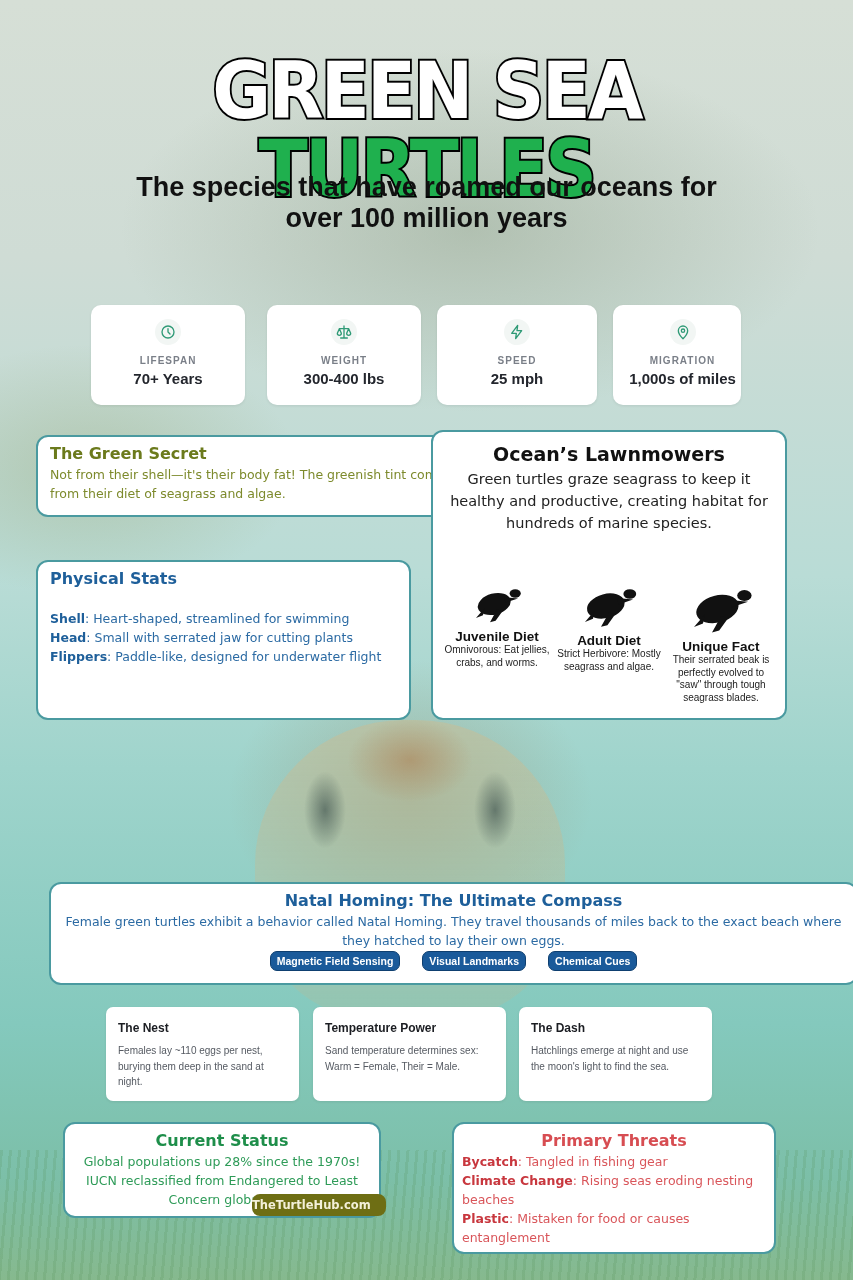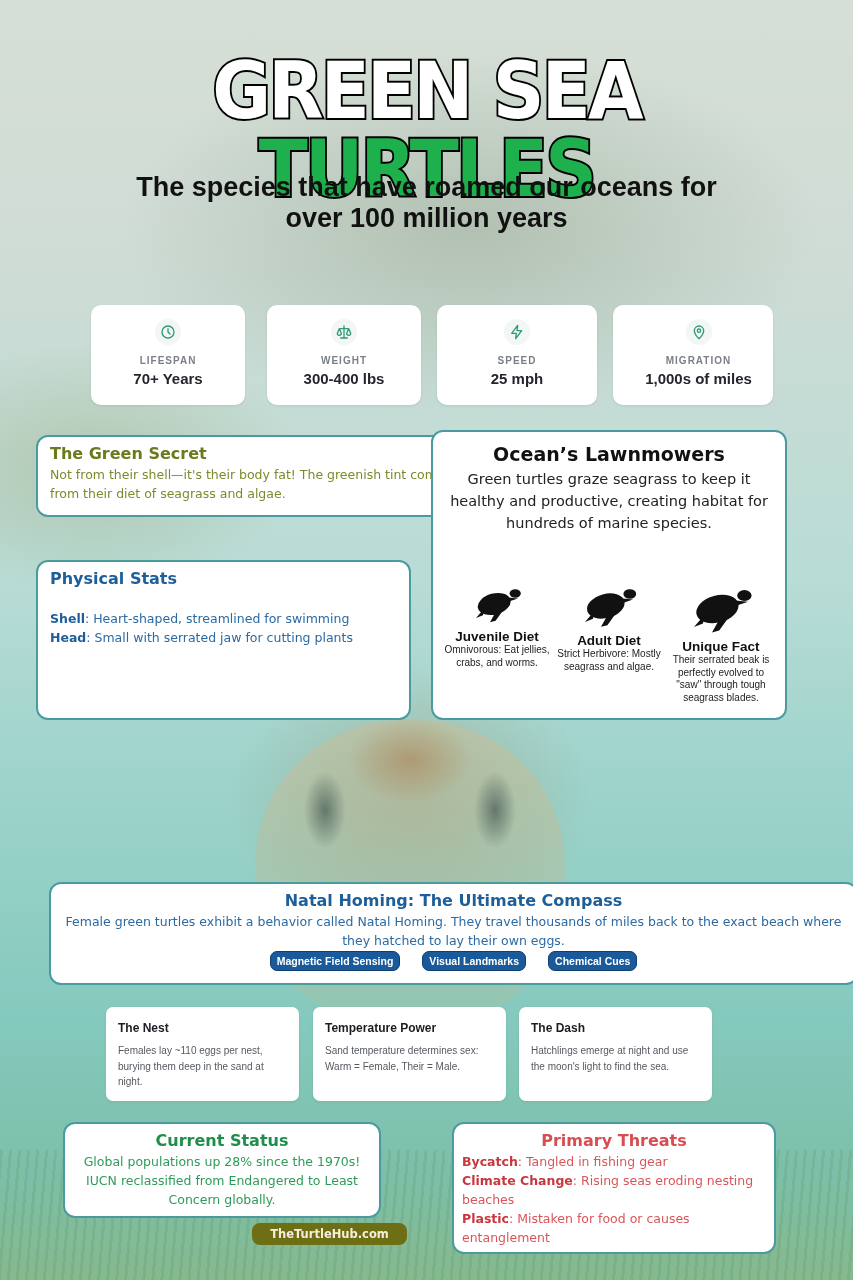--- a/index.html
+++ b/index.html
@@ -109,24 +109,24 @@
   #status { left: 63px; top: 1122px; width: 318px; height: 96px; padding: 6px 10px; text-align: center; }
   #status h2 { color: #1e8e4a; font-size: 16px; line-height: 22px; }
   #status p { color: #2e9b58; font-size: 12.5px; line-height: 19px; }
 
   #threats { left: 452px; top: 1122px; width: 324px; height: 132px; padding: 6px 8px; }
   #threats h2 { color: #d74d52; font-size: 16px; line-height: 22px; text-align: center; }
   #threats p { color: #d9555a; font-size: 12.5px; line-height: 19px; }
   #threats b { color: #c8373e; }
 
   .footer-badge {
-    position: absolute; left: 252px; top: 1223px; width: 155px; height: 22px;
+    position: absolute; left: 252px; top: 1194px; width: 134px; height: 22px;
     background: #6e6e14; color: #f3f0d8; border-radius: 8px;
     font-family: "DejaVu Sans", sans-serif; font-weight: bold; font-size: 11.5px;
-    text-align: center; line-height: 22px;
+    line-height: 22px;
   }
 </style>
 </head>
 <body>
 
 <div class="bg-shape turtle-head"></div>
 <div class="bg-shape grass"></div>
 
 <h1 class="title">
   <span class="w">GREEN SEA</span>
@@ -159,41 +159,42 @@
 </div>
 <div class="stat-card" style="left:437px;width:160px;">
   <span class="stat-icon">
     <svg viewBox="0 0 24 24" fill="none" stroke="#2f9a76" stroke-width="2" stroke-linejoin="round">
         <path d="M13 2L4 14h7l-1 8 9-12h-7z"></path>
       </svg>
   </span>
   <span class="stat-label">SPEED</span>
   <span class="stat-value">25 mph</span>
 </div>
-<div class="stat-card" style="left:613px;width:160px;padding-left:11px;">
+<div class="stat-card" style="left:613px;width:128px;padding-left:11px;">
   <span class="stat-icon">
     <svg viewBox="0 0 24 24" fill="none" stroke="#2f9a76" stroke-width="2">
         <path d="M12 22s7-7 7-12a7 7 0 0 0-14 0c0 5 7 12 7 12z"></path>
         <circle cx="12" cy="10" r="2.5"></circle>
       </svg>
   </span>
   <span class="stat-label">MIGRATION</span>
   <span class="stat-value">1,000s of miles</span>
 </div>
 
 <div class="card" id="green-secret">
   <h2>The Green Secret</h2>
   <p>Not from their shell—it's their body fat! The greenish tint comes from their diet of seagrass and algae.</p>
 </div>
 
 <div class="card" id="physical">
   <h2>Physical Stats</h2>
   <div class="spacer"></div>
   <p><b>Shell</b><span>: Heart-shaped, streamlined for swimming</span></p>
   <p><b>Head</b><span>: Small with serrated jaw for cutting plants</span></p>
+  <p><b>Flippers</b><span>: Paddle-like, designed for underwater flight</span></p>
 </div>
 
 <div class="card" id="lawn">
   <h2>Ocean’s Lawnmowers</h2>
   <p class="desc">Green turtles graze seagrass to keep it healthy and productive, creating habitat for hundreds of marine species.</p>
   <div class="diet-row">
     <div class="diet">
       <svg width="56" height="44" viewBox="0 0 80 60">
           <ellipse cx="36" cy="30" rx="24" ry="15" fill="#111" transform="rotate(-15 36 30)"></ellipse>
           <ellipse cx="66" cy="15" rx="8" ry="6" fill="#111"></ellipse>

